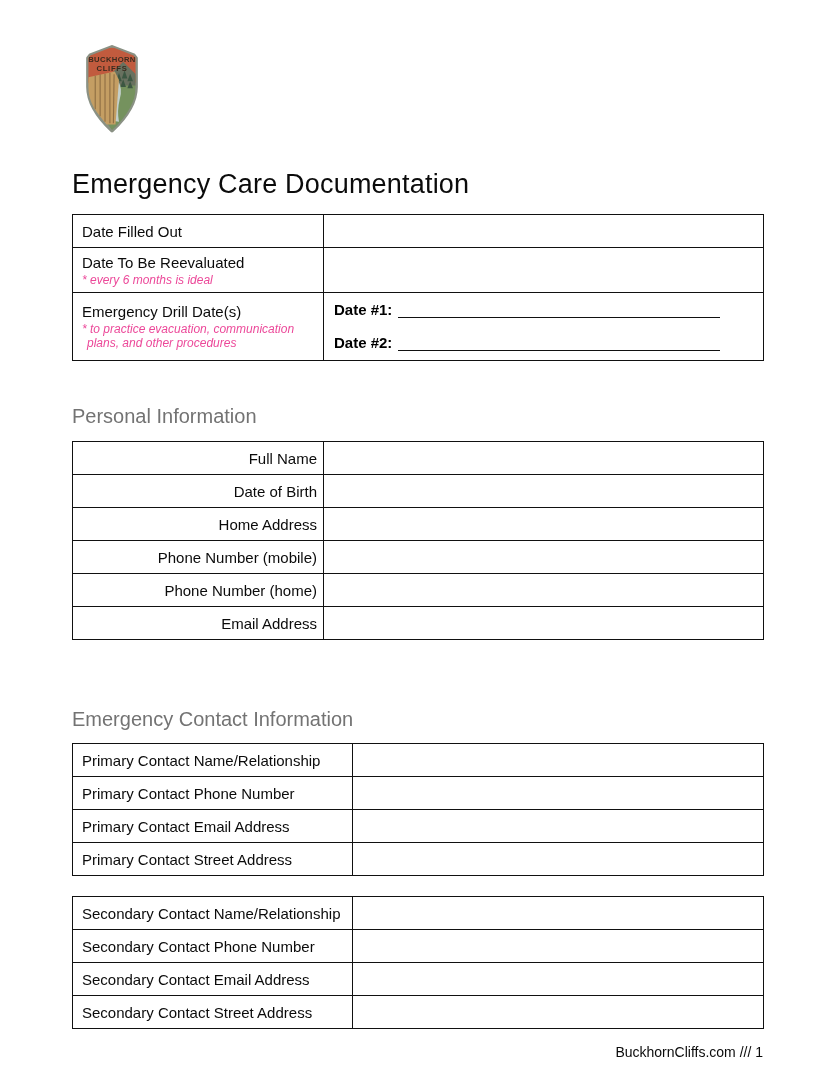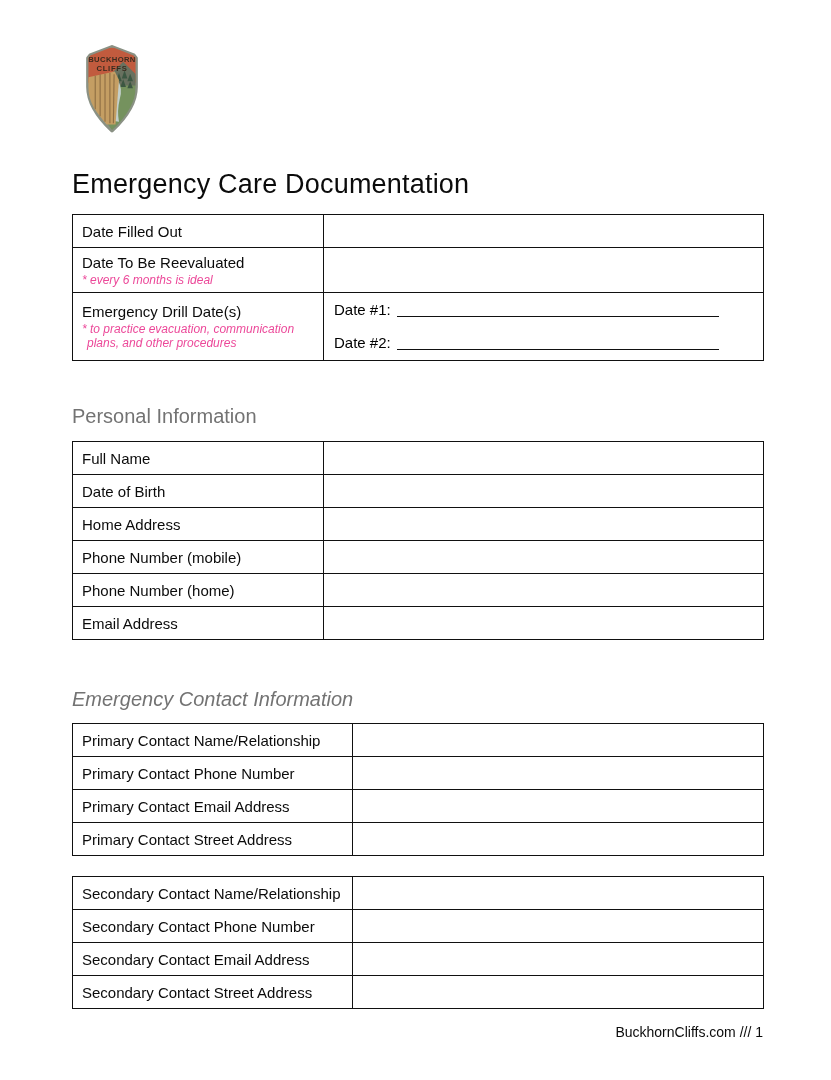--- a/index.html
+++ b/index.html
@@ -17,21 +17,21 @@
 
   h1.title {
     margin-top: 37px;
     font-size: 27px; line-height: 28px; font-weight: 400; color: #0b0b0b;
     letter-spacing: 0.2px;
   }
   h2.section {
     font-size: 20px; line-height: 21px; font-weight: 400; color: #737373;
   }
   .h-personal { margin-top: 45px; }
-  .h-emergency { margin-top: 49px; font-style: italic; }
+  .h-emergency { margin-top: 69px; }
 
   table.t {
     border-collapse: collapse; width: 691px; table-layout: fixed;
   }
   table.t td { border: 1.5px solid #111; vertical-align: middle; }
   td.lbl { padding-left: 9px; padding-right: 6px; font-size: 15px; color: #0b0b0b; }
   td.val { background: #fff; }
 
   .t1 { margin-top: 16px; }
   .t1 col.cA { width: 251px; } .t1 col.cB { width: 440px; }
@@ -39,31 +39,31 @@
   .t1 tr.r2 { height: 45px; }
   .t1 tr.r3 { height: 68px; }
 
   .note {
     font-size: 12px; font-style: italic; color: #ec4899;
     margin-top: 2px; line-height: 14px;
     padding-left: 5px; text-indent: -5px;
   }
 
   .drill-cell { padding: 6px 10px; vertical-align: middle; }
-  .dateline { display: flex; align-items: flex-start; }
+  .dateline { display: flex; align-items: center; font-weight: bold; }
   .dateline + .dateline { margin-top: 15px; }
   .dlbl { font-size: 15px; line-height: 18px; white-space: nowrap; }
   .blank {
     display: inline-block; width: 322px; height: 16px;
     border-bottom: 1.5px solid #111; margin-left: 6px;
   }
 
   .t2 { margin-top: 14px; }
   .t2 col.cA { width: 251px; } .t2 col.cB { width: 440px; }
-  .t2 tr { height: 33px; }
+  .t2 tr { height: 33px; text-align: right; }
 
   .t3 { margin-top: 13px; }
   .t4 { margin-top: 20px; }
   .t3 col.cA, .t4 col.cA { width: 280px; }
   .t3 col.cB, .t4 col.cB { width: 411px; }
   .t3 tr, .t4 tr { height: 33px; }
 
   .footer {
     margin-top: 15px; text-align: right;
     font-size: 14px; color: #0b0b0b;

